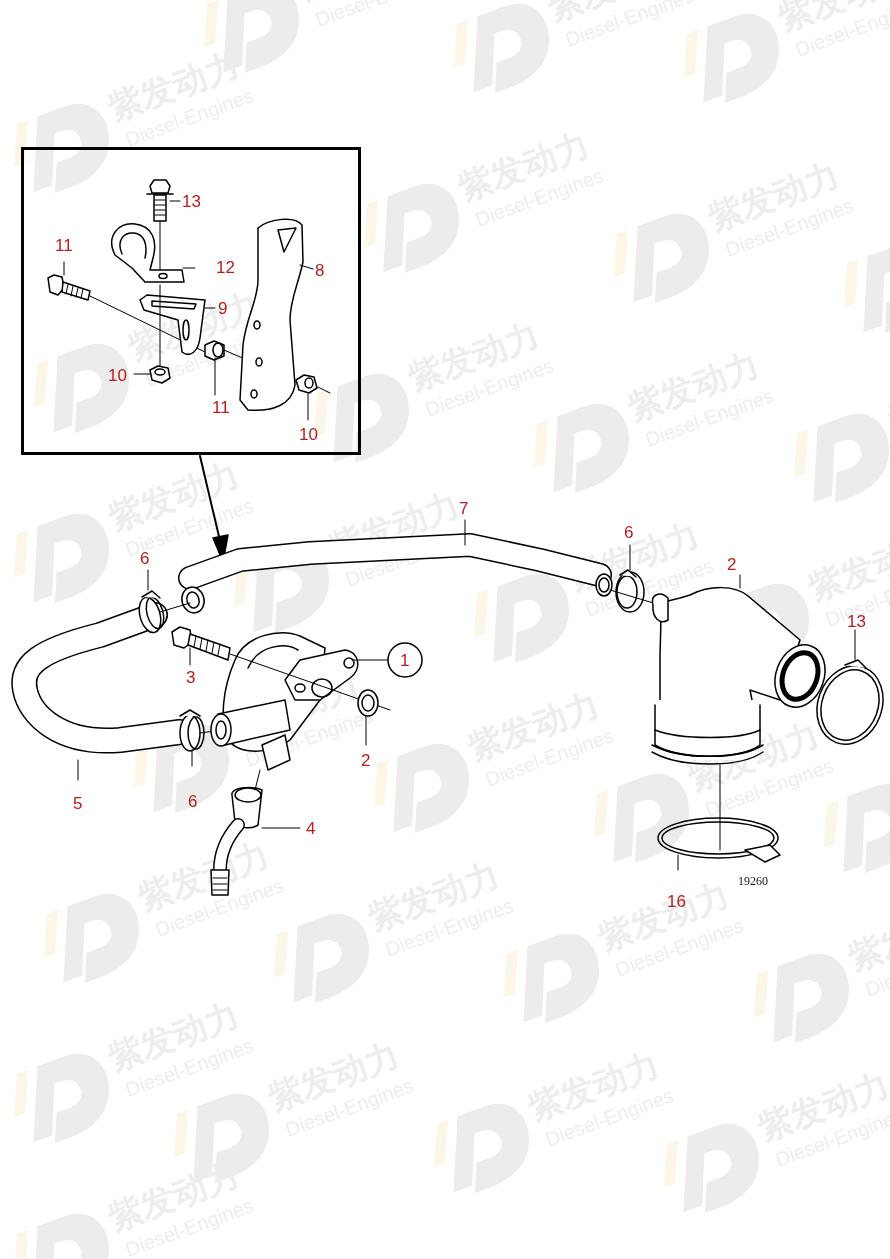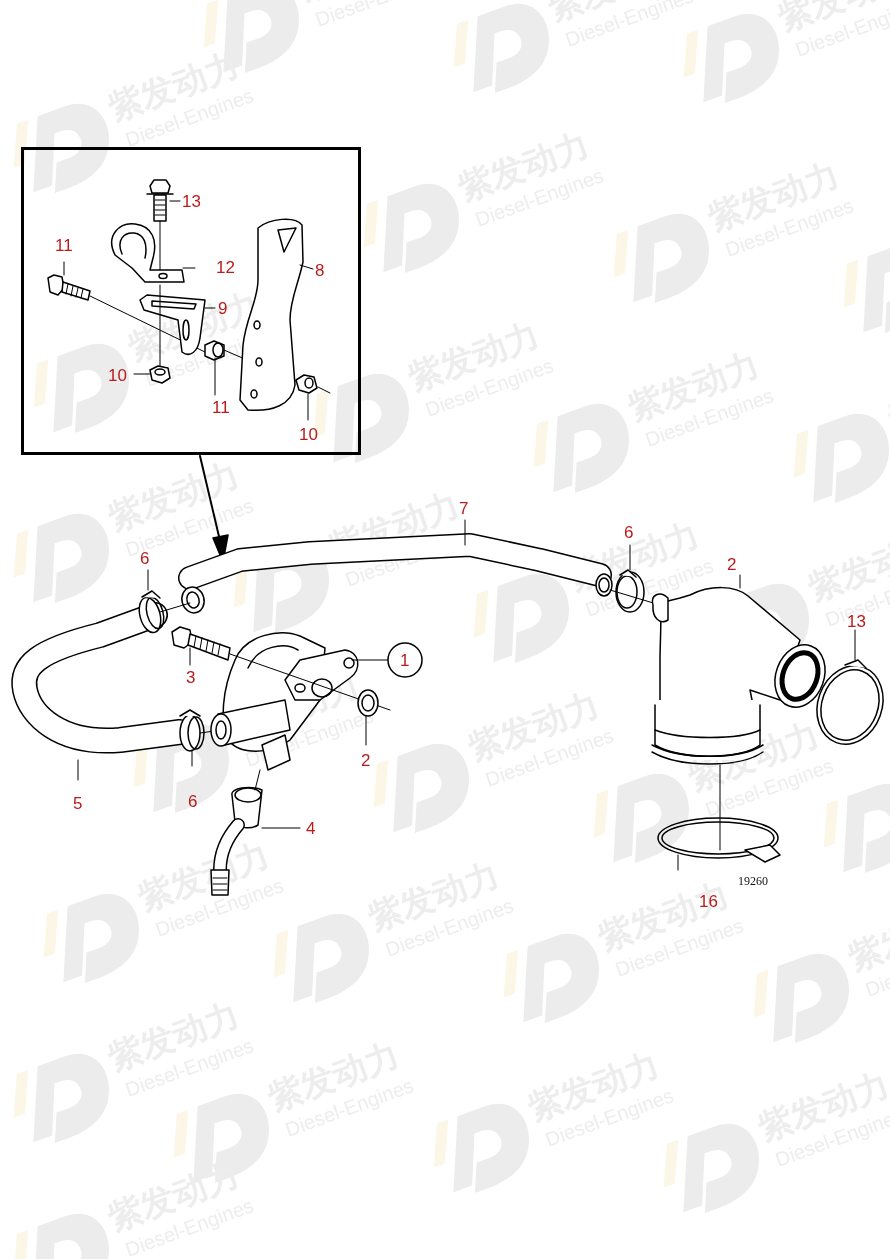--- a/index.html
+++ b/index.html
@@ -314,15 +314,15 @@
 <span class="label" style="left:140px;top:550px;">6</span>
 <span class="label" style="left:624px;top:524px;">6</span>
 <span class="label" style="left:727px;top:556px;">2</span>
 <span class="label" style="left:847px;top:613px;">13</span>
 <span class="label" style="left:400px;top:652px;">1</span>
 <span class="label" style="left:186px;top:669px;">3</span>
 <span class="label" style="left:361px;top:752px;">2</span>
 <span class="label" style="left:73px;top:795px;">5</span>
 <span class="label" style="left:188px;top:793px;">6</span>
 <span class="label" style="left:306px;top:820px;">4</span>
-<span class="label" style="left:667px;top:893px;margin-left:32px;">16</span>
+<span class="label" style="left:667px;top:893px;">16</span>
 
 <span class="fig-id">19260</span>
 
 </body></html>

